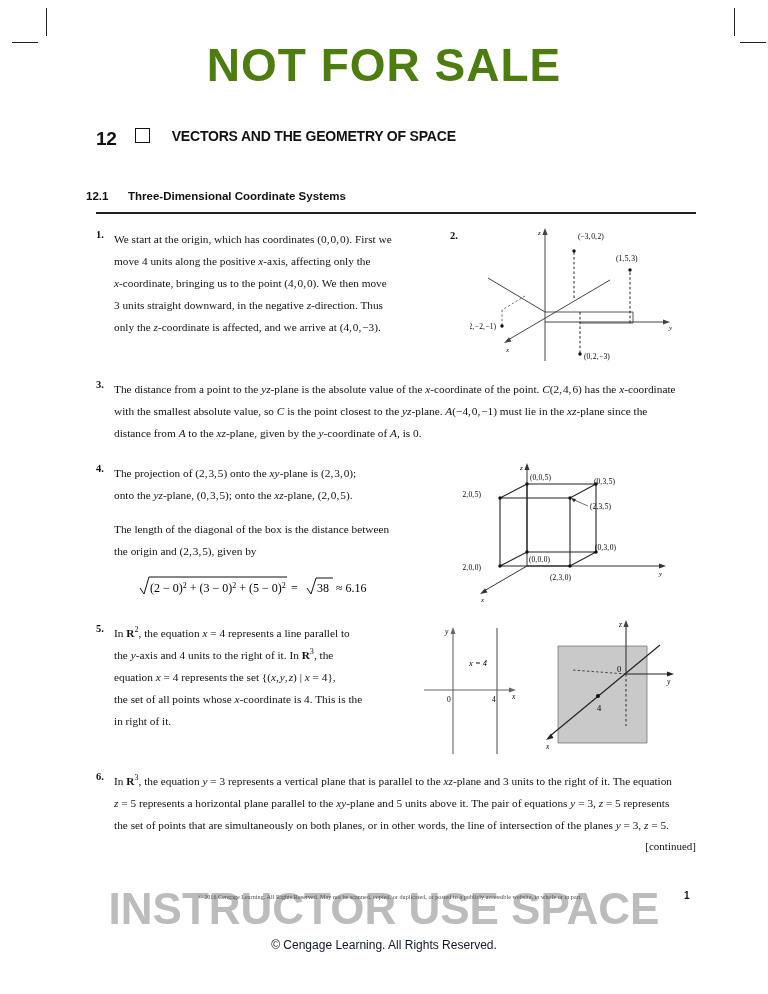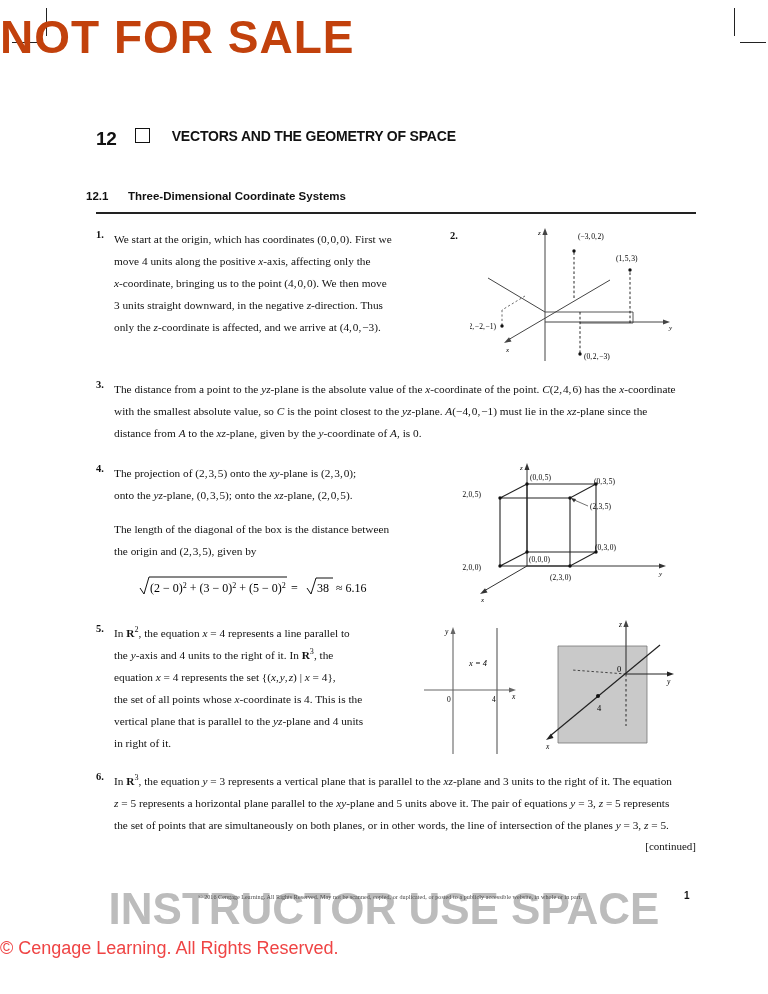--- a/index.html
+++ b/index.html
@@ -29,50 +29,50 @@
   #crop-tl .h { left: 0; top: 34px; width: 26px; }
 
   #crop-tr { left: 722px; top: 8px; width: 36px; height: 36px; }
   #crop-tr .v { left: 12px; top: 0; height: 28px; }
   #crop-tr .h { left: 18px; top: 34px; width: 26px; }
 
   
   .watermark-top {
     position: absolute;
     left: 0; right: 0;
-    top: 10px;
-    text-align: left;
+    top: 38px;
+    text-align: center;
     font-family: "Liberation Sans", sans-serif;
     font-weight: bold;
     font-size: 46px;
     letter-spacing: 1px;
-    color: #c2410c;
+    color: #4d7c0f;
     user-select: none;
   }
   .watermark-bottom {
     position: absolute;
     left: 0; right: 0;
     top: 884px;
     text-align: center;
     font-family: "Liberation Sans", sans-serif;
     font-weight: bold;
     font-size: 44px;
     letter-spacing: 0px;
     color: #bcbcbc;
     user-select: none;
     white-space: nowrap;
   }
   .footer-credit {
     position: absolute;
     left: 0; right: 0;
     top: 938px;
-    text-align: left;
-    font-family: "Liberation Sans", sans-serif;
-    font-size: 18px;
-    color: #ef4444;
+    text-align: center;
+    font-family: "Liberation Sans", sans-serif;
+    font-size: 12px;
+    color: #0f172a;
   }
 
   .chapter-head {
     position: absolute;
     left: 96px;
     top: 128px;
     display: flex;
     align-items: flex-start;
     font-family: "Liberation Sans", sans-serif;
     font-weight: bold;
@@ -339,21 +339,20 @@
   </svg>
 </div>
 
 <div class="ex" id="ex5">
   <div class="num">5.</div>
   <div class="body">
     <p>In <span class="bb">R</span><sup>2</sup>, the equation <i class="v">x</i> = 4 represents a line parallel to</p>
     <p>the <i class="v">y</i>-axis and 4 units to the right of it. In <span class="bb">R</span><sup>3</sup>, the</p>
     <p>equation <i class="v">x</i> = 4 represents the set {(<i class="v">x</i>, <i class="v">y</i>, <i class="v">z</i>) | <i class="v">x</i> = 4},</p>
     <p>the set of all points whose <i class="v">x</i>-coordinate is 4. This is the</p>
-    <p>vertical plane that is parallel to the <i class="v">yz</i>-plane and 4 units</p>
     <p>in right of it.</p>
   </div>
 </div>
 
 <div class="figure" id="fig5a">
   <svg width="105" height="140" viewBox="0 0 105 140">
     <line x1="0" y1="72" x2="88" y2="72" stroke="#666" stroke-width="1.1"></line>
     <polygon points="92,72 85,69.4 85,74.6" fill="#666"></polygon>
     <text x="88" y="81" font-size="7.5" font-style="italic">x</text>
     <line x1="29" y1="14" x2="29" y2="136" stroke="#666" stroke-width="1.1"></line>

